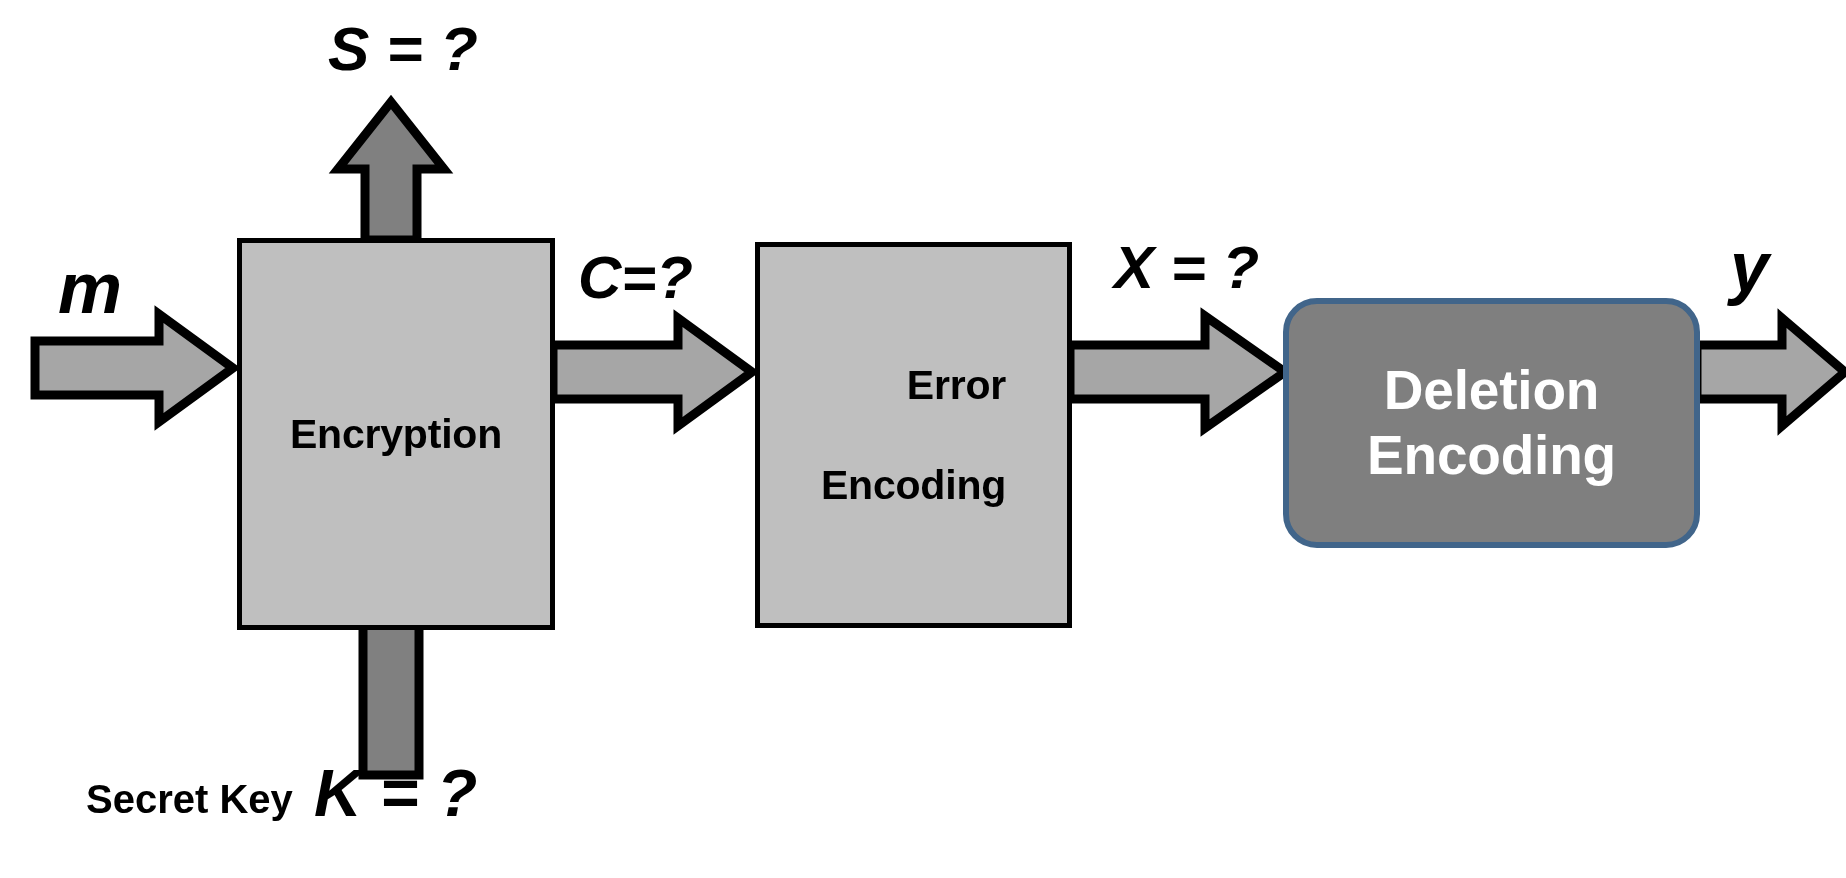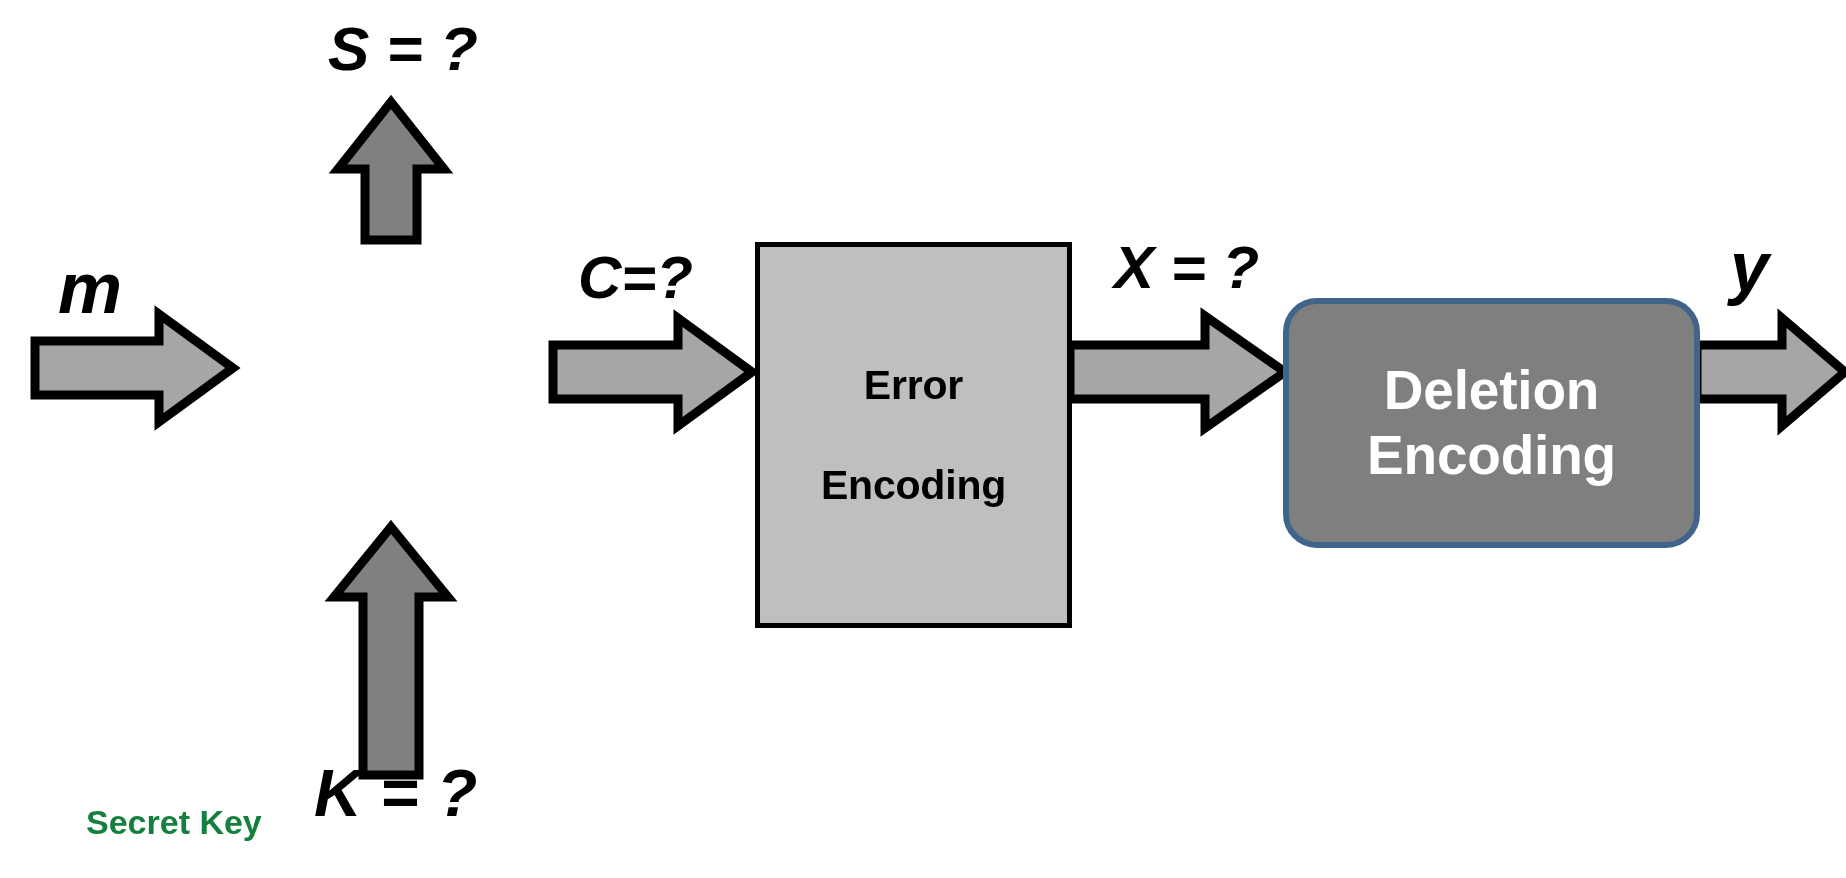--- a/index.html
+++ b/index.html
@@ -40,20 +40,21 @@
     background: #bfbfbf;
     border: 5px solid #000000;
   }
   #box-ecc {
     left: 755px;
     top: 242px;
     width: 317px;
     height: 386px;
     background: #bfbfbf;
     border: 5px solid #000000;
+    text-align: right;
   }
   #box-deletion {
     left: 1283px;
     top: 298px;
     width: 417px;
     height: 250px;
     background: #7f7f7f;
     border: 6px solid #41658a;
     border-radius: 34px;
   }
@@ -86,25 +87,24 @@
   #sym-x   { left: 1114px;top: 238px; font-size: 60px; }
   #sym-y   { left: 1730px;top: 232px; font-size: 70px; }
   #sym-k   { left: 314px; top: 760px; font-size: 66px; }
   #label-secret-key {
     position: absolute;
     left: 86px;
     top: 779px;
     font-family: "Liberation Sans", sans-serif;
     font-weight: bold;
     font-style: normal;
-    font-size: 34px;
-    color: #15803d;
+    font-size: 40px;
+    color: #000000;
     white-space: nowrap;
     line-height: 1;
-    margin-top: 26px;
   }
 </style>
 </head>
 <body>
 
 <div id="stage">
 
   <svg class="svg-layer" viewBox="0 0 1846 878">
 
     <polygon points="35,341 159,341 159,314 233,368 159,422 159,395 35,395" fill="#A6A6A6" stroke="#000000" stroke-width="9" stroke-linejoin="miter"></polygon>
@@ -113,20 +113,23 @@
 
     <polygon points="391,527 448,597 419,597 419,775 363,775 363,597 334,597" fill="#808080" stroke="#000000" stroke-width="9" stroke-linejoin="miter"></polygon>
 
     <polygon points="553,345 678,345 678,318 752,372 678,426 678,399 553,399" fill="#A6A6A6" stroke="#000000" stroke-width="9" stroke-linejoin="miter"></polygon>
 
     <polygon points="1070,345 1205,345 1205,316 1285,372 1205,428 1205,399 1070,399" fill="#A6A6A6" stroke="#000000" stroke-width="9" stroke-linejoin="miter"></polygon>
 
     <polygon points="1697,345 1782,345 1782,318 1845,372 1782,426 1782,399 1697,399" fill="#A6A6A6" stroke="#000000" stroke-width="9" stroke-linejoin="miter"></polygon>
   </svg>
 
+  <div class="node-box" id="box-encryption">
+    <span class="box-label" id="label-encryption">Encryption</span>
+  </div>
 
   <div class="node-box" id="box-ecc">
     <span class="box-label" id="label-ecc">
       <span>Error</span><br>
       <br>
       <span>Encoding</span>
     </span>
   </div>
 
   <div class="node-box" id="box-deletion">

